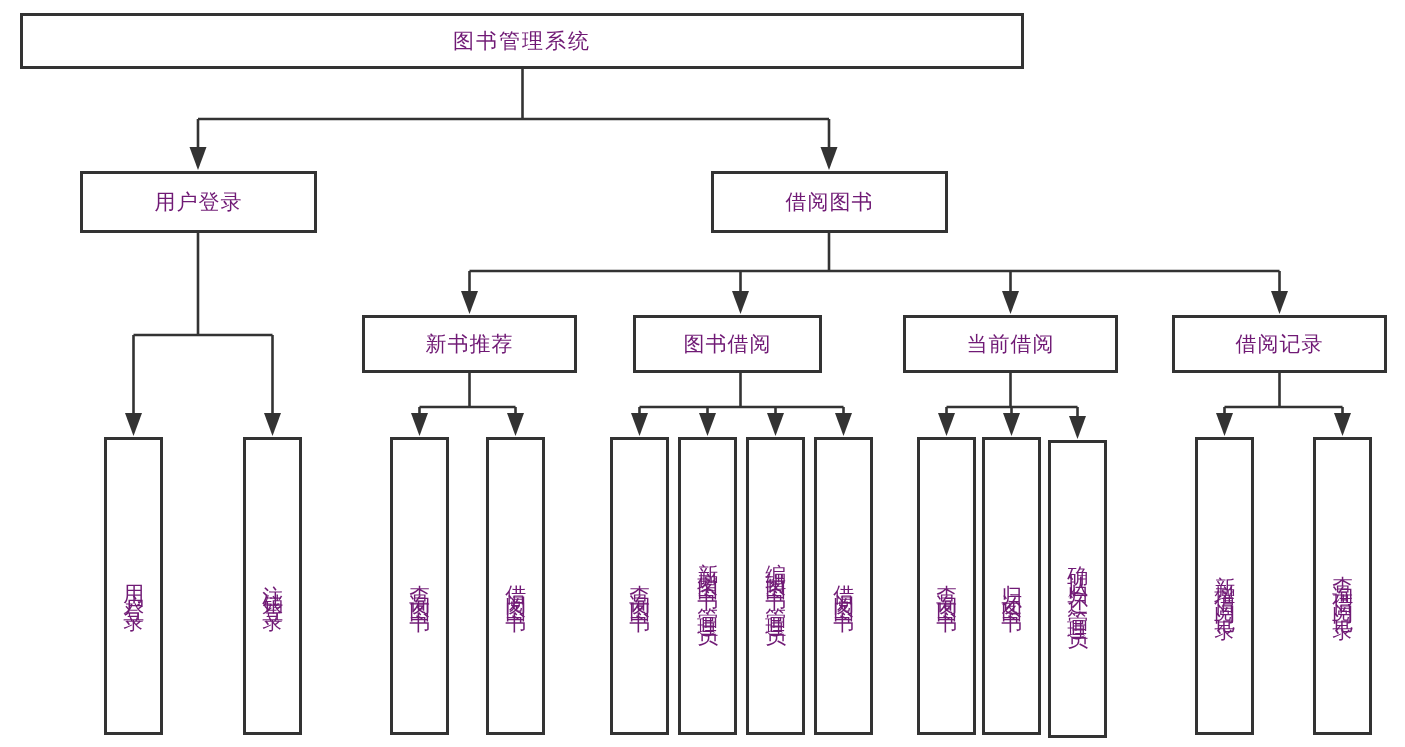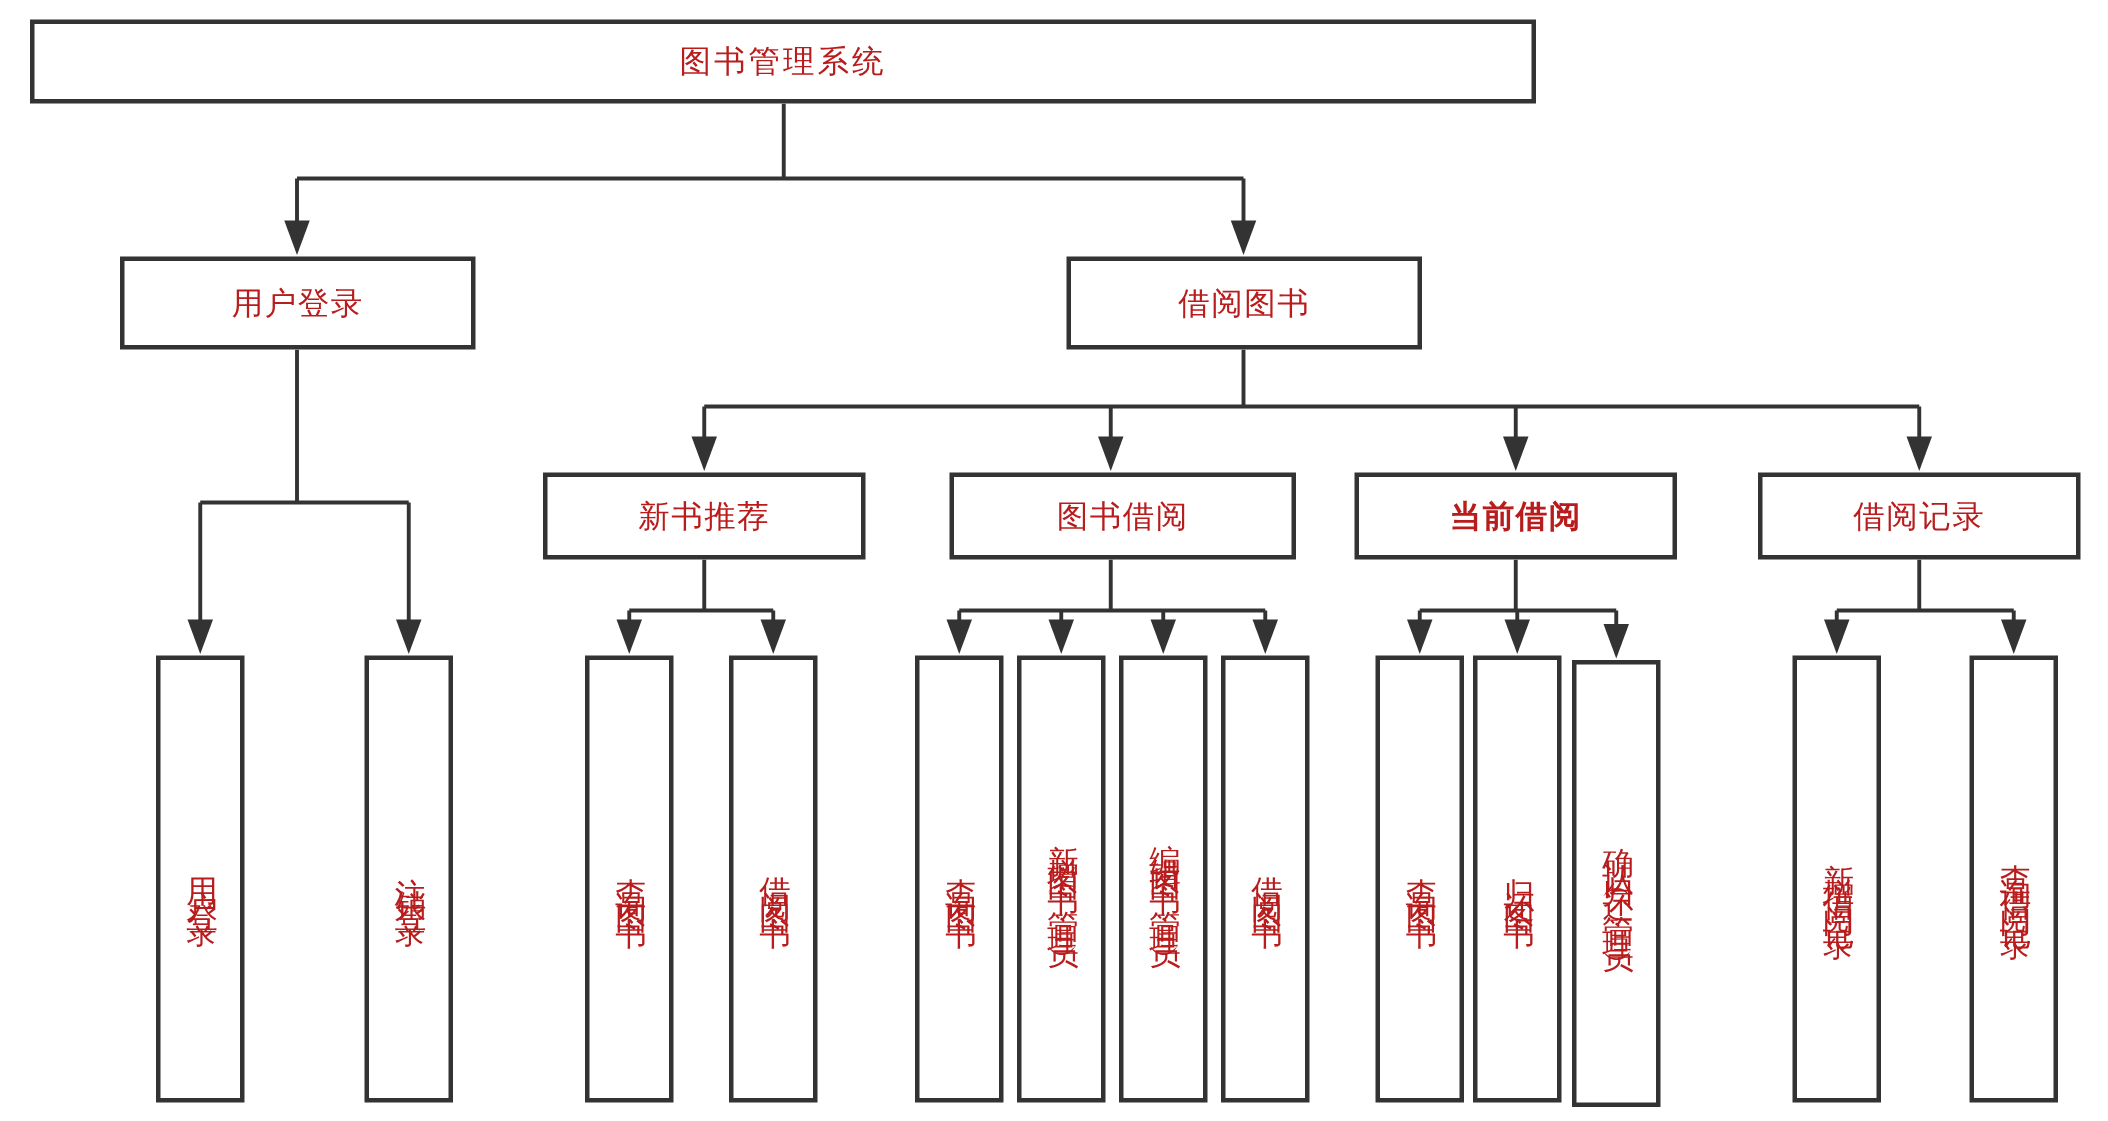--- a/index.html
+++ b/index.html
@@ -5,21 +5,21 @@
   html,body{margin:0;padding:0;background:#ffffff;}
   .canvas{
     position:relative;width:1405px;height:747px;background:#ffffff;
     font-family:"Liberation Sans",sans-serif;overflow:hidden;
   }
   svg.connectors{position:absolute;left:0;top:0;width:1405px;height:747px;}
   .node{
     position:absolute;box-sizing:border-box;
     border:3px solid #333333;background:#ffffff;
     display:flex;align-items:center;justify-content:center;
-    color:#b91c1c;
+    color:#701a75;
   }
   .h-node span{font-size:21px;letter-spacing:1px;white-space:nowrap;}
   .root-node span{font-size:21px;letter-spacing:2px;}
   .leaf span{
     writing-mode:vertical-lr;text-orientation:mixed;
     font-size:21px;line-height:1.25;letter-spacing:9px;
     white-space:nowrap;
   }
   .watermark{
     position:absolute;left:1186px;top:714px;width:215px;
@@ -128,24 +128,24 @@
   <div class="node h-node" style="left:80px;top:171px;width:237px;height:62px;">
     <span>用户登录</span>
   </div>
   <div class="node h-node" style="left:711px;top:171px;width:237px;height:62px;">
     <span>借阅图书</span>
   </div>
 
   <div class="node h-node" style="left:362px;top:315px;width:215px;height:58px;">
     <span>新书推荐</span>
   </div>
-  <div class="node h-node" style="left:633px;top:315px;width:231px;height:58px;">
+  <div class="node h-node" style="left:633px;top:315px;width:189px;height:58px;">
     <span>图书借阅</span>
   </div>
-  <div class="node h-node" style="left:903px;top:315px;width:215px;height:58px;font-weight:bold;">
+  <div class="node h-node" style="left:903px;top:315px;width:215px;height:58px;">
     <span>当前借阅</span>
   </div>
   <div class="node h-node" style="left:1172px;top:315px;width:215px;height:58px;text-align:right;">
     <span>借阅记录</span>
   </div>
 
   <div class="node leaf" style="left:104px;top:437px;width:59px;height:298px;">
     <span>用户登录</span>
   </div>
   <div class="node leaf" style="left:243px;top:437px;width:59px;height:298px;">

